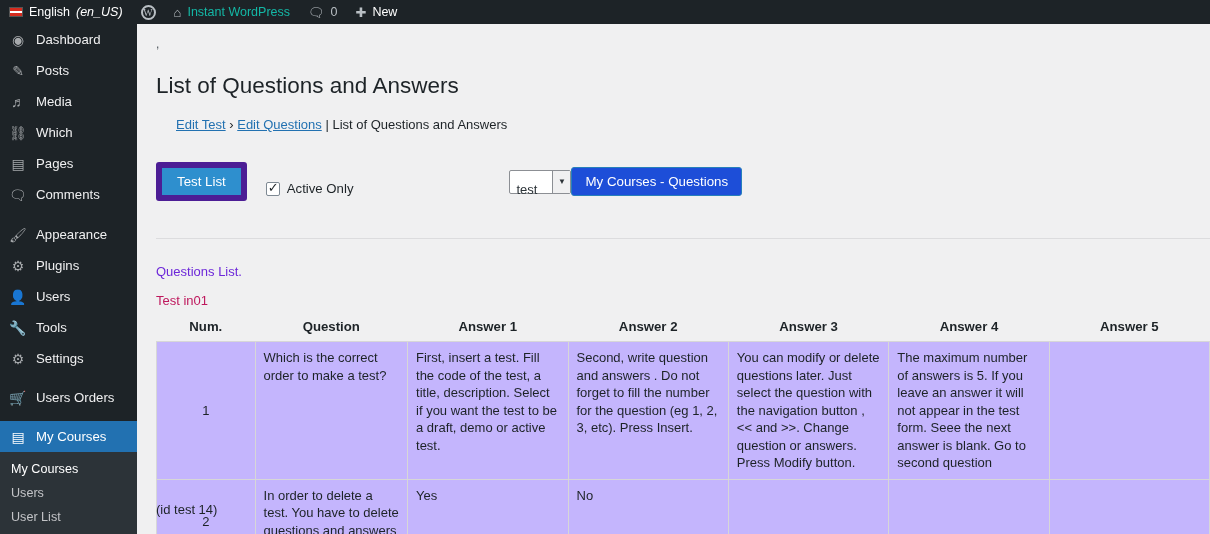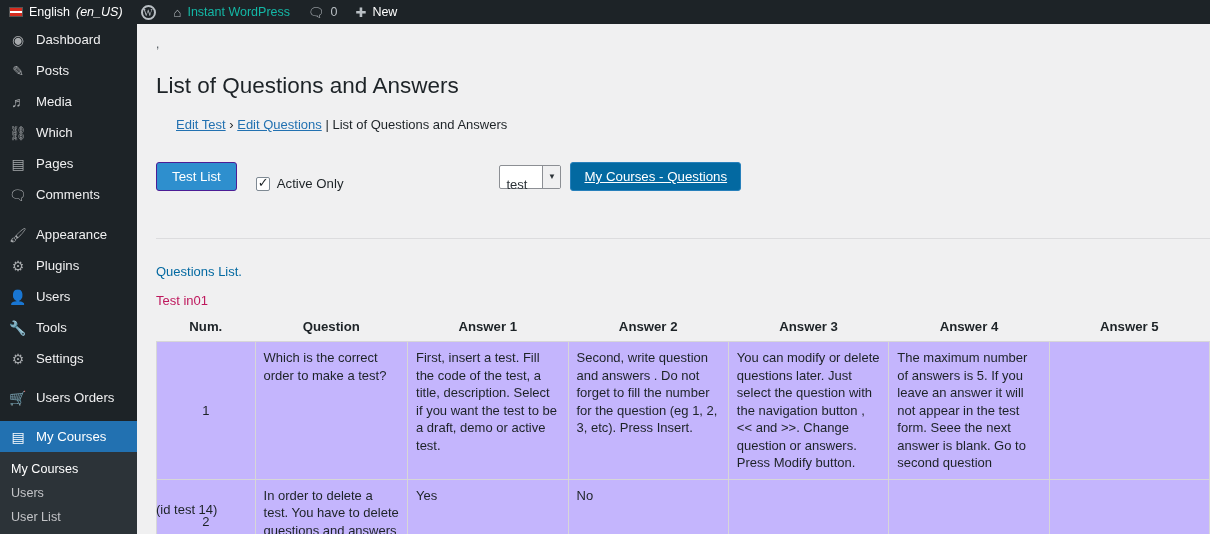--- a/index.html
+++ b/index.html
@@ -99,21 +99,21 @@
   }
   .sep { color: #1d2327; }
 
   
   .toolbar {
     position: absolute; left: 19px; top: 138px;
     display: flex; align-items: center; gap: 0;
   }
   .btn-blue {
     background: #2e8fce;
-    border: 1px solid #4c1d95;
+    border: 6px solid #4c1d95;
     border-radius: 3px;
     color: #ffffff;
     font-size: 13.3px;
     padding: 7px 15px;
     line-height: 1;
   }
   .checkbox-wrap {
     display: flex; align-items: center; gap: 7px;
     margin-left: 19px;
     font-size: 13.2px; color: #1d2327; margin-top: 14px;
@@ -138,36 +138,35 @@
     color: #2c3338;
   }
   .select-wrap .sel-val { padding: 3px 0 0 6px; flex: 1; margin-top: 8px; }
   .select-wrap .sel-arrow {
     width: 18px; background: #f0f0f1;
     border-left: 1px solid #8c8f94;
     display: flex; align-items: center; justify-content: center;
     font-size: 8px; color: #2c3338;
   }
   .btn-courses {
-    margin-left: 9px;
-    background: #0369a1;
+    background: #1d4ed8;
     border: 1px solid #2780bb;
     border-radius: 3px;
     color: #fff; font-size: 13.3px;
-    padding: 7px 13px; line-height: 1; text-decoration: underline;
+    padding: 7px 13px; line-height: 1;
   }
 
   .hr-line {
     position: absolute; left: 19px; top: 214px;
     width: 1054px; height: 1px; background: #dcdcde;
   }
 
   .lbl-questions {
     position: absolute; left: 19px; top: 240px;
-    font-size: 13px; color: #0369a1;
+    font-size: 13px; color: #6d28d9;
   }
   .lbl-test {
     position: absolute; left: 19px; top: 269px;
     font-size: 13px; color: #be185d;
   }
   .lbl-id {
     position: absolute; left: 19px; top: 478px;
     font-size: 13px; color: #1d2327;
   }
 

